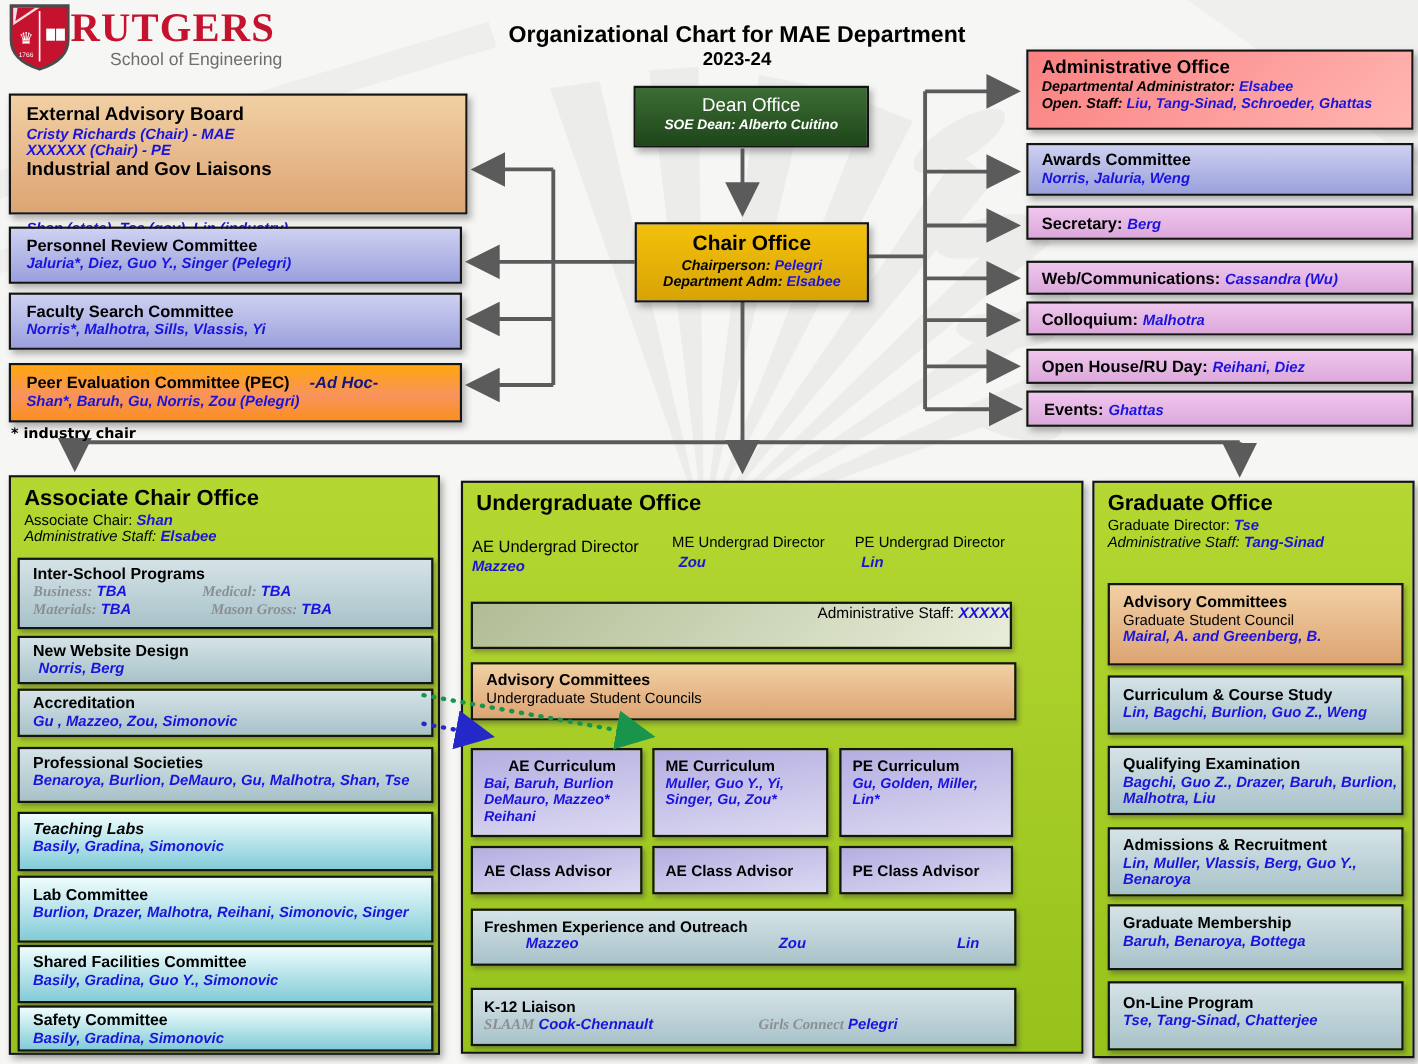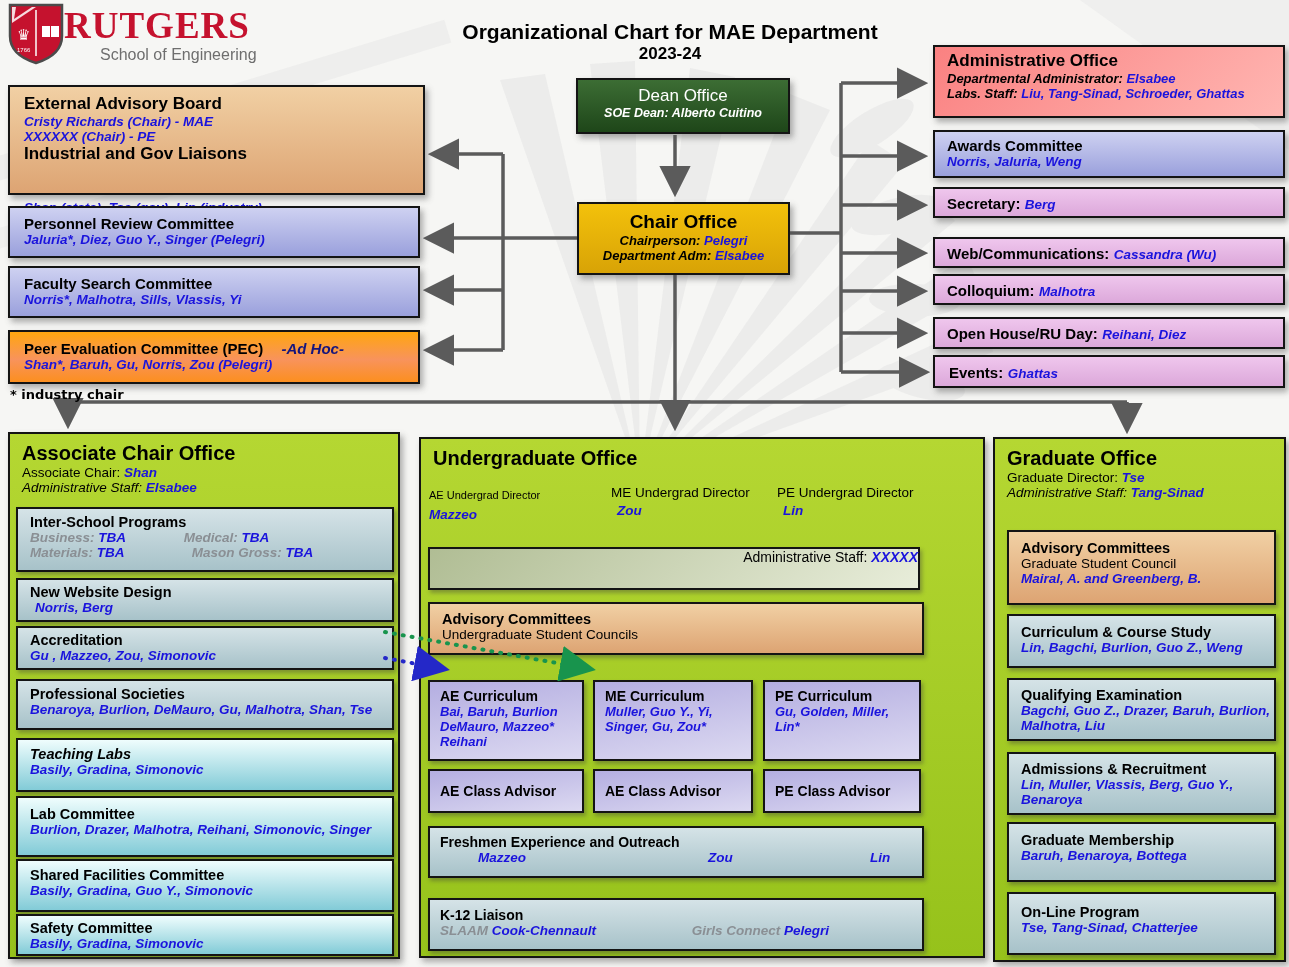--- a/index.html
+++ b/index.html
@@ -7,21 +7,21 @@
           font-family:"Liberation Sans",sans-serif;color:#000;}
   svg.layer{position:absolute;left:0;top:0;}
   .box{position:absolute;box-sizing:border-box;border:2px solid #141414;
        box-shadow:3px 4px 6px rgba(80,80,80,.45);z-index:2;}
   .office{position:absolute;box-sizing:border-box;border:2px solid #141414;
        box-shadow:3px 4px 6px rgba(80,80,80,.45);z-index:2;}
   .sub{position:absolute;box-sizing:border-box;border:2px solid #141414;
        box-shadow:2px 3px 4px rgba(60,60,60,.4);}
   
   .nm{color:#1a13dd;font-style:italic;font-weight:bold;}
-  .gy{color:#8a8f94;font-style:italic;font-weight:bold;}
+  .gy{color:#8a8f94;font-style:italic;font-weight:bold;font-family:Liberation Serif, serif;}
   .bi{color:#000;font-style:italic;font-weight:bold;}
   .ttl{color:#000;font-weight:bold;}
   .rg{color:#000;}
   .tag{color:#15157d;font-style:italic;font-weight:bold;}
   
   .bg-tan {background:linear-gradient(180deg,#f1d0a4 0%,#dda473 100%);}
   .bg-lav {background:linear-gradient(180deg,#ced1f1 0%,#9aa0dc 100%);}
   .bg-org {background:linear-gradient(180deg,#ffa60f 0%,#f8935c 55%,#fc8f1f 100%);}
   .bg-red {background:linear-gradient(135deg,#fa8181 0%,#ffb6b2 100%);}
   .bg-plum{background:linear-gradient(180deg,#efc6ed 0%,#dca8da 100%);}
@@ -146,21 +146,21 @@
   </div>
 
   <div style="position:absolute;left:10px;top:387px;z-index:2;font-size:13px;font-weight:bold;font-family:'DejaVu Sans',sans-serif;">* industry chair</div>
 
   <div class="box bg-red" style="left:933px;top:45px;width:352px;height:73px;padding:4px 0 0 12px;">
     <div class="ttl" style="font-size:17px;">Administrative Office</div>
     <div style="font-size:13px;">
       <span class="bi">Departmental Administrator:</span> <span class="nm">Elsabee</span>
     </div>
     <div style="font-size:13px;">
-      <span class="bi">Labs. Staff:</span> <span class="nm">Liu, Tang-Sinad, Schroeder, Ghattas</span>
+      <span class="bi">Open. Staff:</span> <span class="nm">Liu, Tang-Sinad, Schroeder, Ghattas</span>
     </div>
   </div>
 
   <div class="box bg-lav" style="left:933px;top:130px;width:352px;height:48px;padding:5px 0 0 12px;">
     <div class="ttl" style="font-size:15px;">Awards Committee</div>
     <div class="nm" style="font-size:13.5px;">Norris, Jaluria, Weng</div>
   </div>
 
   <div class="box bg-plum" style="left:933px;top:237px;width:352px;height:31px;padding:6px 0 0 12px;">
     <span class="ttl" style="font-size:15px;">Web/Communications:</span>
@@ -242,38 +242,38 @@
 
     <div class="sub bg-cyn" style="left:6px;top:480px;width:378px;height:42px;padding:4px 0 0 12px;">
       <div class="ttl" style="font-size:14.5px;">Safety Committee</div>
       <div class="nm" style="font-size:13.5px;">Basily, Gradina, Simonovic</div>
     </div>
   </div>
 
   <div class="office bg-grn" style="left:419px;top:437px;width:566px;height:521px;">
     <div class="ttl" style="position:absolute;left:12px;top:8px;font-size:20px;">Undergraduate Office</div>
 
-    <div style="position:absolute;left:8px;top:50px;font-size:11px;" class="rg">AE Undergrad Director</div>
+    <div style="position:absolute;left:8px;top:50px;font-size:15px;" class="rg">AE Undergrad Director</div>
     <div style="position:absolute;left:8px;top:68px;font-size:13.5px;" class="nm">Mazzeo</div>
     <div style="position:absolute;left:190px;top:46px;font-size:13.5px;" class="rg">ME Undergrad Director</div>
     <div style="position:absolute;left:196px;top:64px;font-size:13.5px;" class="nm">Zou</div>
     <div style="position:absolute;left:356px;top:46px;font-size:13.5px;" class="rg">PE Undergrad Director</div>
     <div style="position:absolute;left:362px;top:64px;font-size:13.5px;" class="nm">Lin</div>
 
     <div class="sub bg-sage" style="left:7px;top:108px;width:492px;height:43px;text-align:right;font-size:14px;">
       <span class="rg">Administrative Staff:</span> <span class="nm">XXXXX</span>
     </div>
 
     <div class="sub bg-tan" style="left:7px;top:163px;width:496px;height:53px;padding:7px 0 0 12px;">
       <div class="ttl" style="font-size:14.5px;">Advisory Committees</div>
       <div class="rg" style="font-size:13.5px;">Undergraduate Student Councils</div>
     </div>
 
     <div class="sub bg-pur" style="left:7px;top:241px;width:156px;height:81px;padding:6px 0 0 10px;">
-      <div class="ttl" style="font-size:14px;">AE Curriculum</div>
+      <div class="ttl" style="font-size:14px;text-align:center;">AE Curriculum</div>
       <div class="nm" style="font-size:13px;">Bai, Baruh, Burlion</div>
       <div class="nm" style="font-size:13px;">DeMauro, Mazzeo*</div>
       <div class="nm" style="font-size:13px;">Reihani</div>
     </div>
     <div class="sub bg-pur" style="left:172px;top:241px;width:160px;height:81px;padding:6px 0 0 10px;">
       <div class="ttl" style="font-size:14px;">ME Curriculum</div>
       <div class="nm" style="font-size:13px;">Muller, Guo Y., Yi,</div>
       <div class="nm" style="font-size:13px;">Singer, Gu, Zou*</div>
     </div>
     <div class="sub bg-pur" style="left:342px;top:241px;width:158px;height:81px;padding:6px 0 0 10px;">

